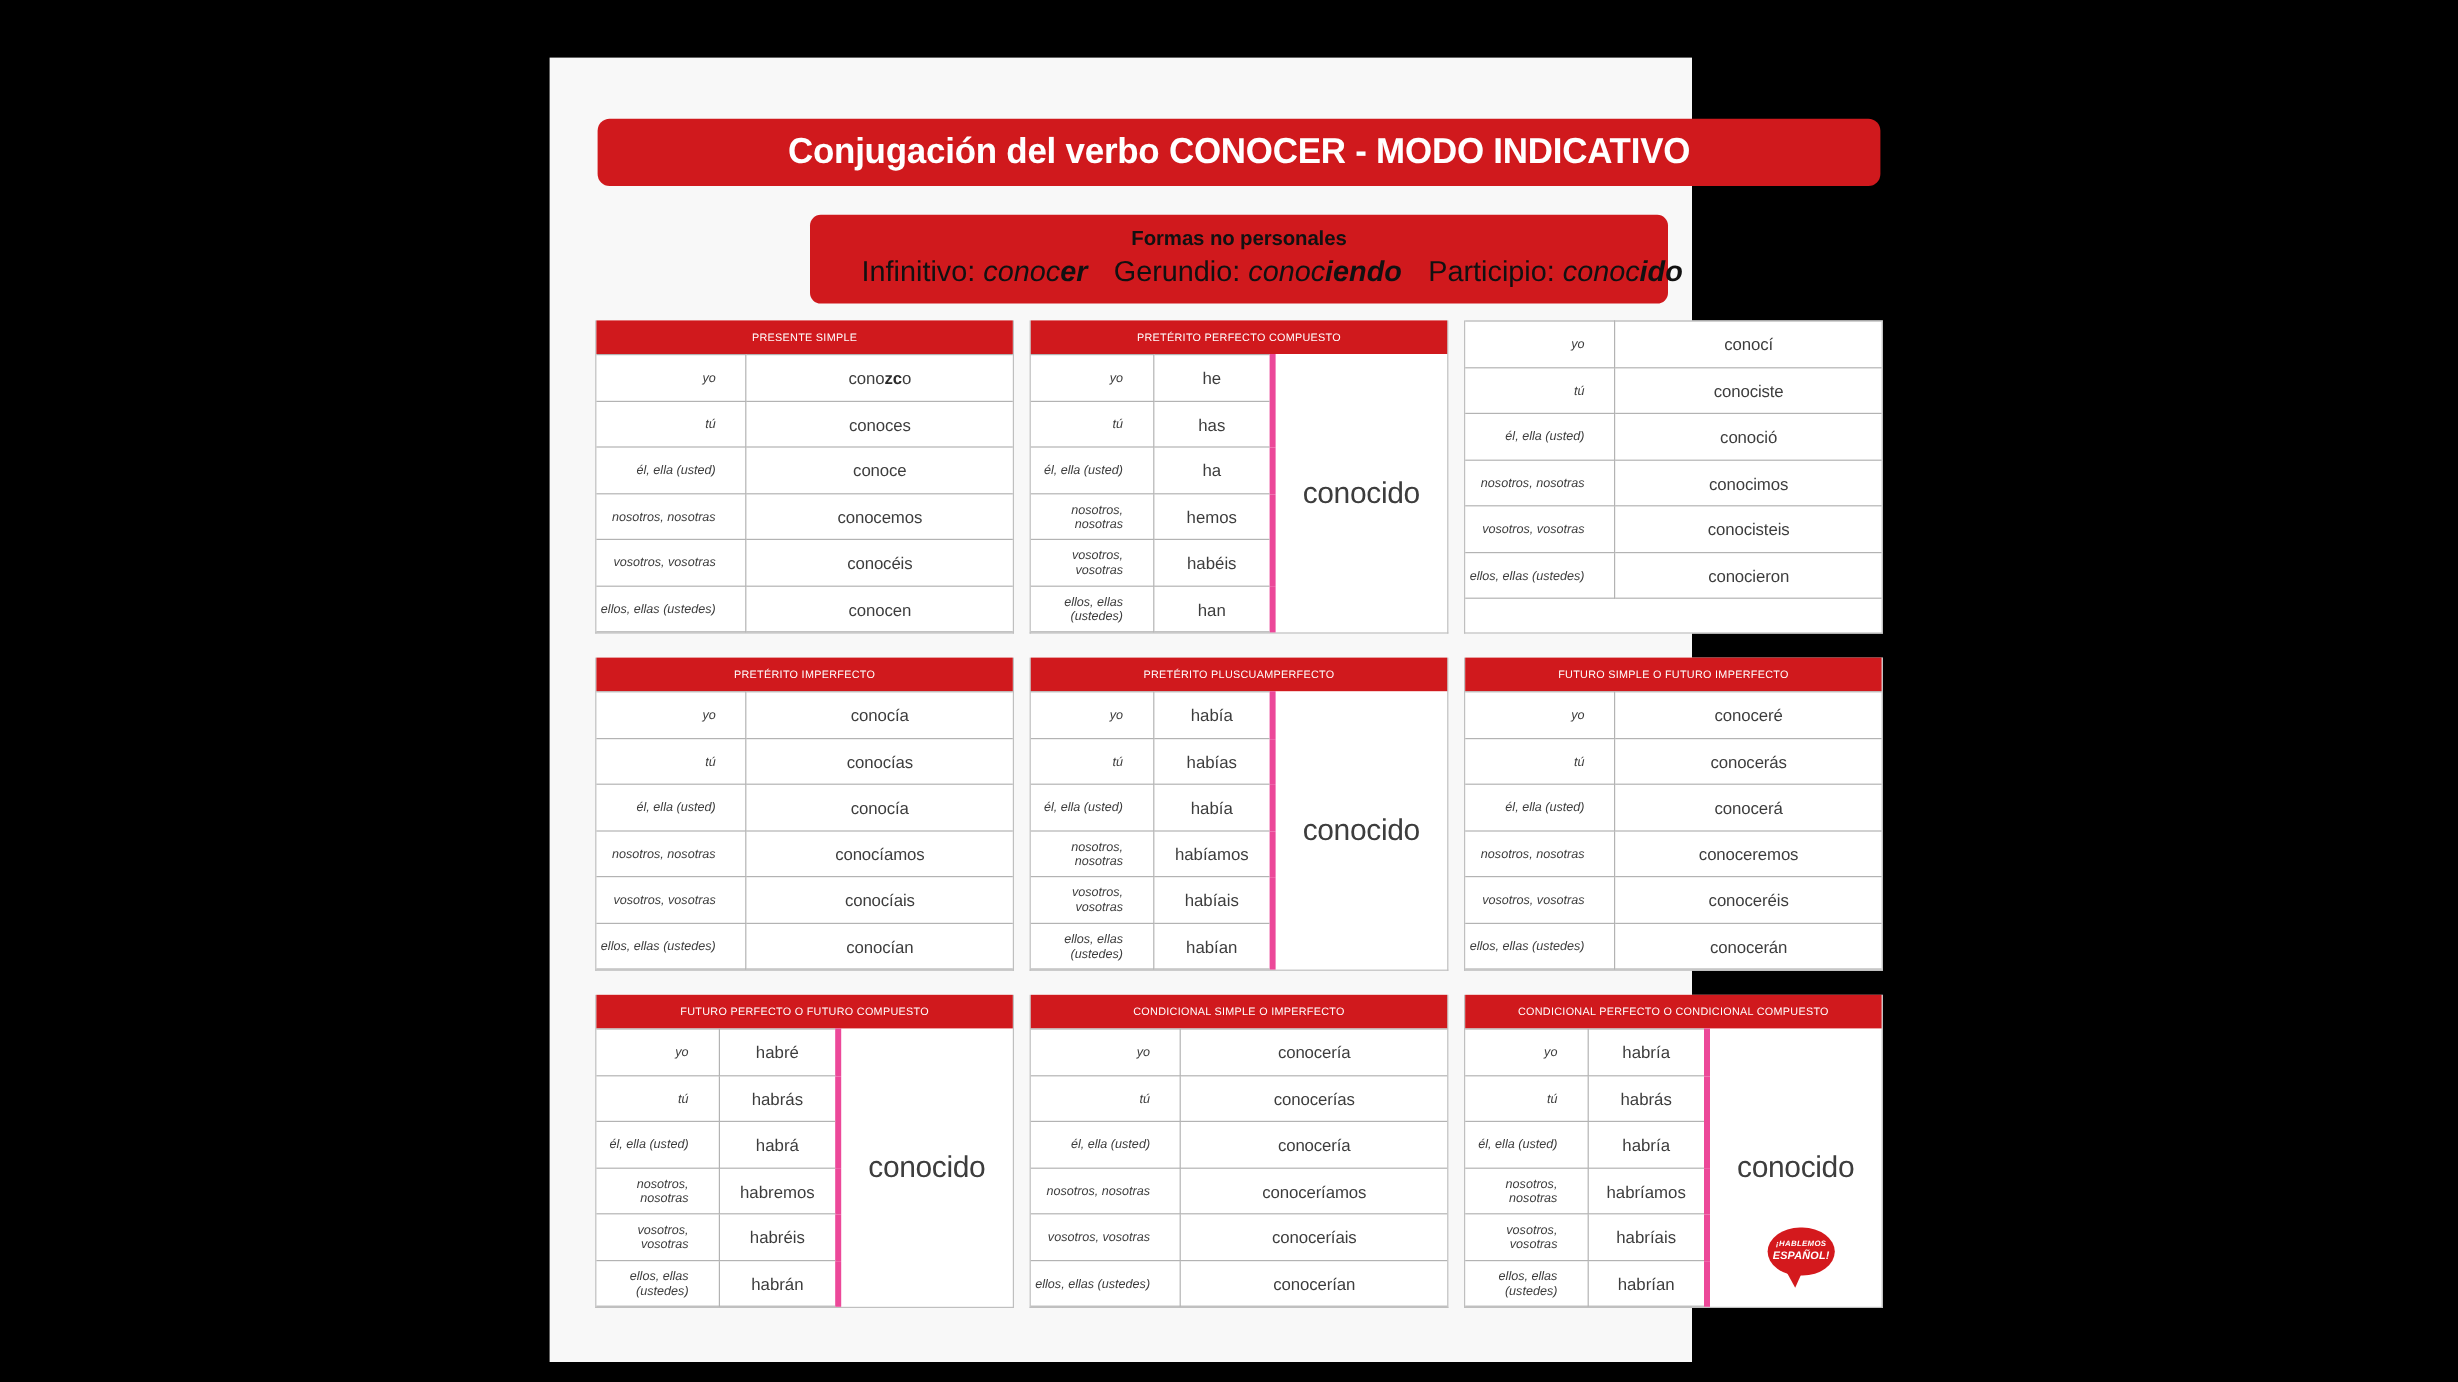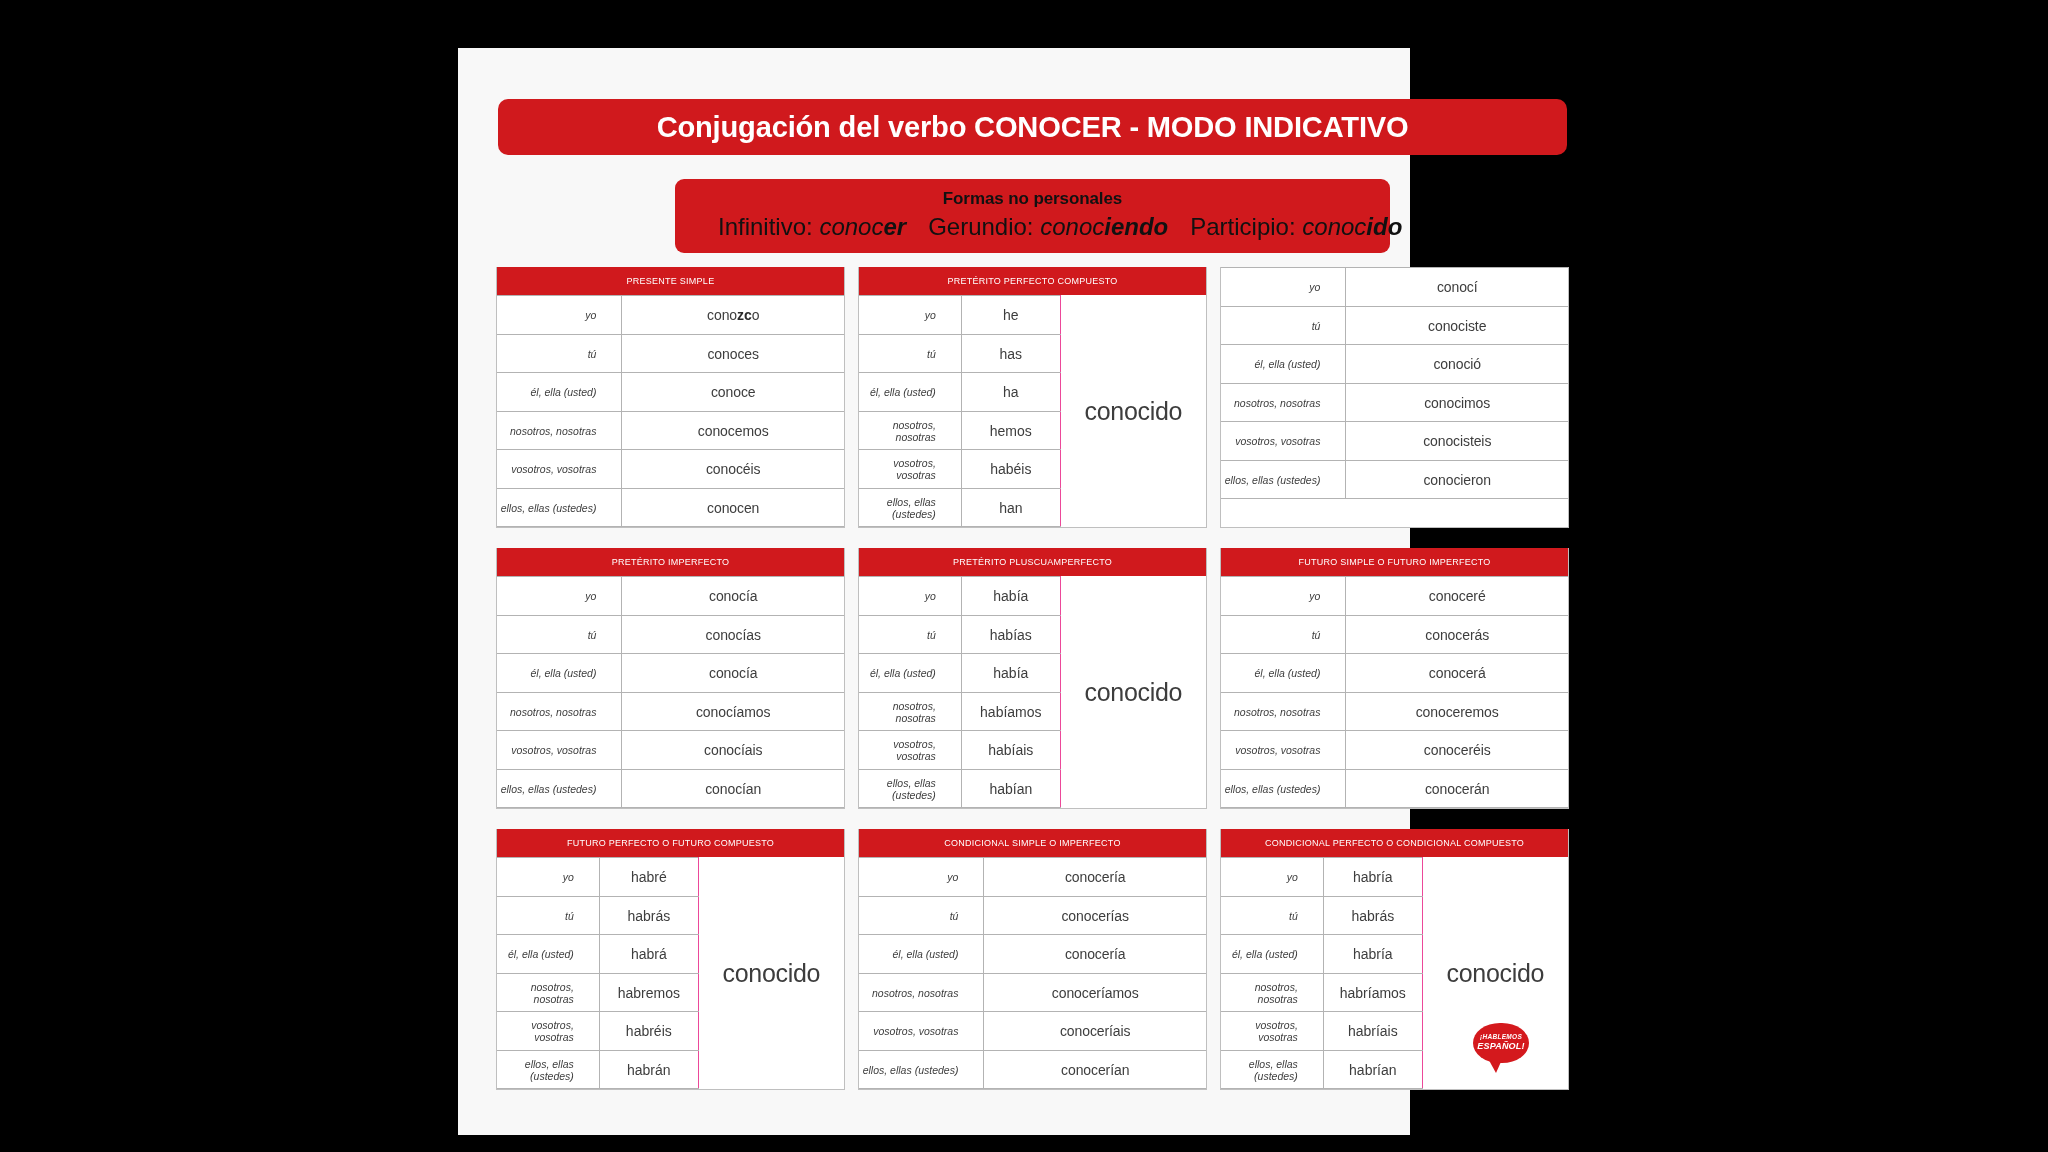--- a/index.html
+++ b/index.html
@@ -126,21 +126,21 @@
     text-align: center;
     font-size: 14px;
     color: #3d3d3d;
     letter-spacing: -0.1px;
   }
   table.conj td.form .irr { font-weight: bold; color: #2b2b2b; }
   table.conj td.aux {
     text-align: center;
     font-size: 14px;
     color: #3d3d3d;
-    border-right: 1px solid #ec4899;
+    border-right: 5px solid #ec4899;
   }
   table.conj td.participle {
     text-align: center;
     font-size: 25px;
     color: #3d3d3d;
     letter-spacing: -0.3px;
     border-top: none;
     border-bottom: none;
   }
 

